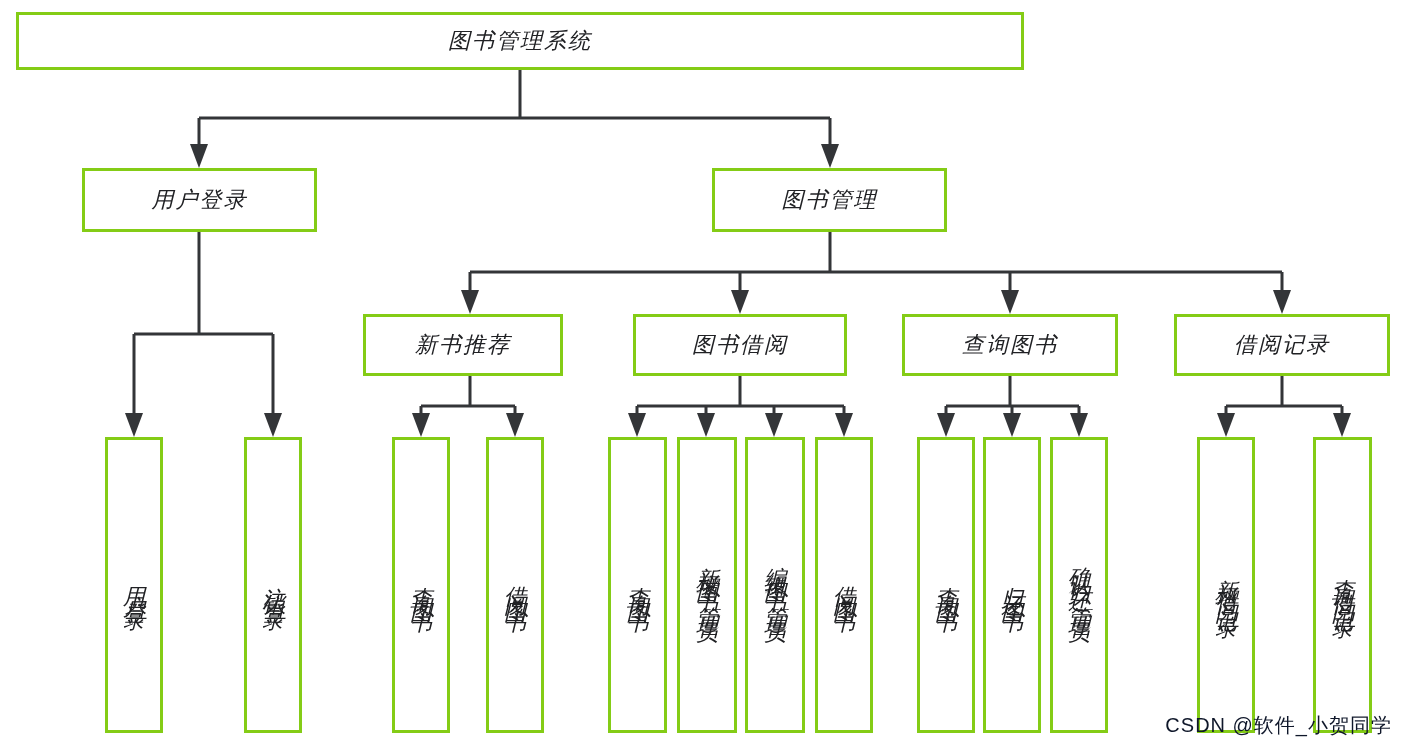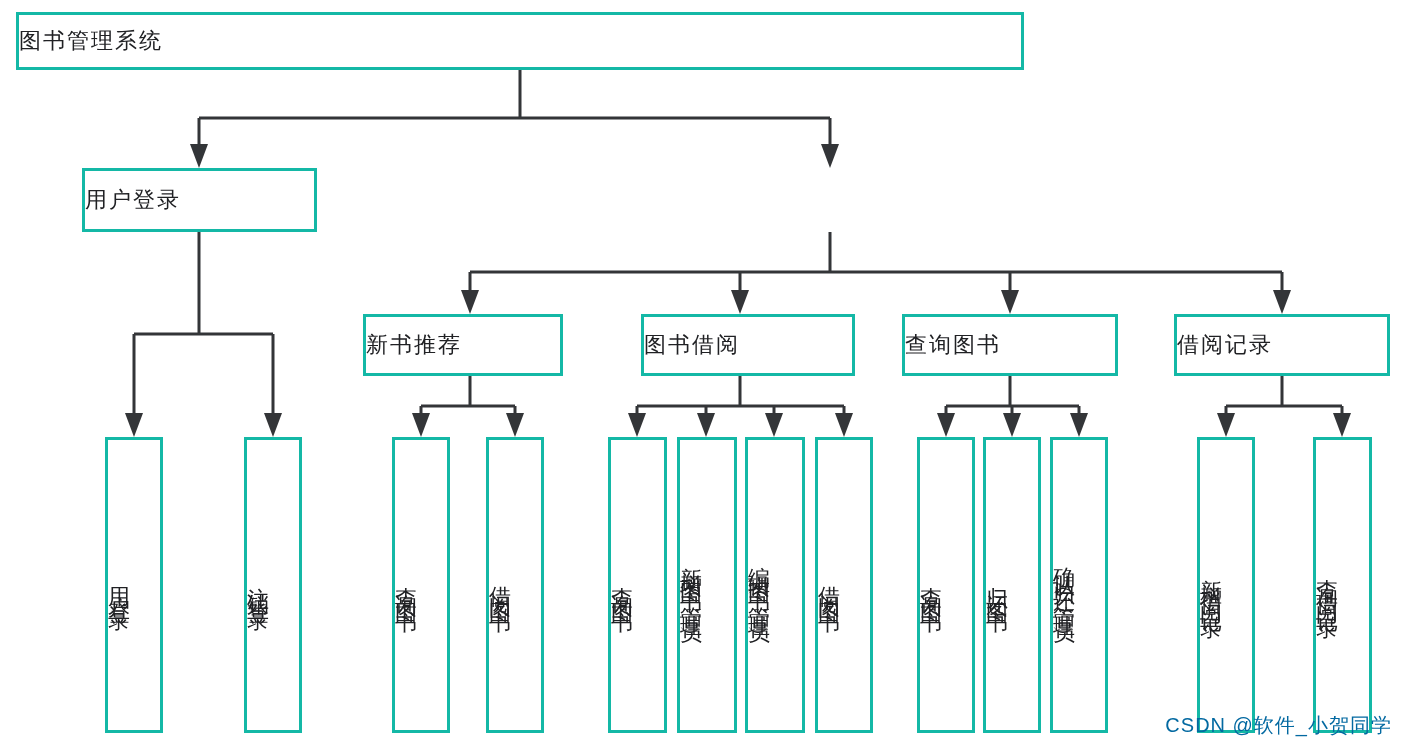--- a/index.html
+++ b/index.html
@@ -18,26 +18,27 @@
   .connector-layer {
     position: absolute;
     left: 0;
     top: 0;
     width: 1405px;
     height: 747px;
   }
   .node {
     position: absolute;
     box-sizing: border-box;
-    border: 3px solid #14b8a6;
+    border: 3px solid #84cc16;
     background: #ffffff;
     display: flex;
     align-items: center;
-    justify-content: flex-start;
+    justify-content: center;
     color: #202124;
+    font-style: italic;
   }
   .hnode {
     font-size: 22px;
     letter-spacing: 2px;
     white-space: nowrap;
   }
   .vnode {
     font-size: 22px;
   }
   .vnode .vtext {
@@ -46,21 +47,21 @@
     letter-spacing: 8px;
     line-height: 1;
     white-space: nowrap;
   }
   .watermark {
     position: absolute;
     top: 712px;
     right: 13px;
     font-size: 20px;
     letter-spacing: 1px;
-    color: #0369a1;
+    color: #0f172a;
     white-space: nowrap;
     text-align: center;
   }
 </style>
 </head>
 <body>
 
 <div class="canvas">
 
   <svg class="connector-layer" width="1405" height="747" viewBox="0 0 1405 747" aria-hidden="true">
@@ -95,25 +96,28 @@
     </g>
   </svg>
 
   <div class="node hnode" style="left:16px; top:12px; width:1008px; height:58px;">
     <span>图书管理系统</span>
   </div>
 
   <div class="node hnode" style="left:82px; top:168px; width:235px; height:64px;">
     <span>用户登录</span>
   </div>
+  <div class="node hnode" style="left:712px; top:168px; width:235px; height:64px;">
+    <span>图书管理</span>
+  </div>
 
   <div class="node hnode" style="left:363px; top:314px; width:200px; height:62px;">
     <span>新书推荐</span>
   </div>
-  <div class="node hnode" style="left:633px; top:314px; width:214px; height:62px;margin-left:8px;">
+  <div class="node hnode" style="left:633px; top:314px; width:214px; height:62px;">
     <span>图书借阅</span>
   </div>
   <div class="node hnode" style="left:902px; top:314px; width:216px; height:62px;">
     <span>查询图书</span>
   </div>
   <div class="node hnode" style="left:1174px; top:314px; width:216px; height:62px;">
     <span>借阅记录</span>
   </div>
 
   <div class="node vnode" style="left:105px; top:437px; width:58px; height:296px;">

